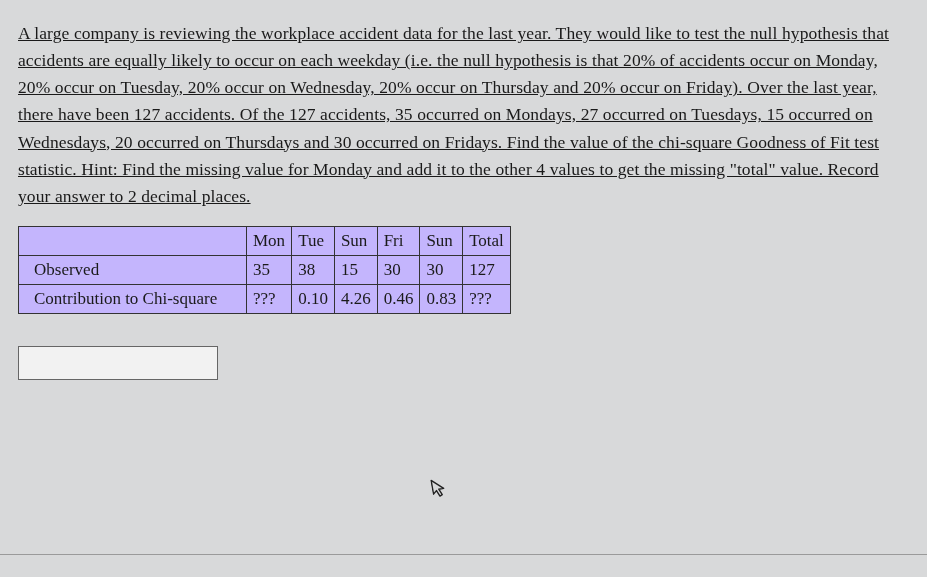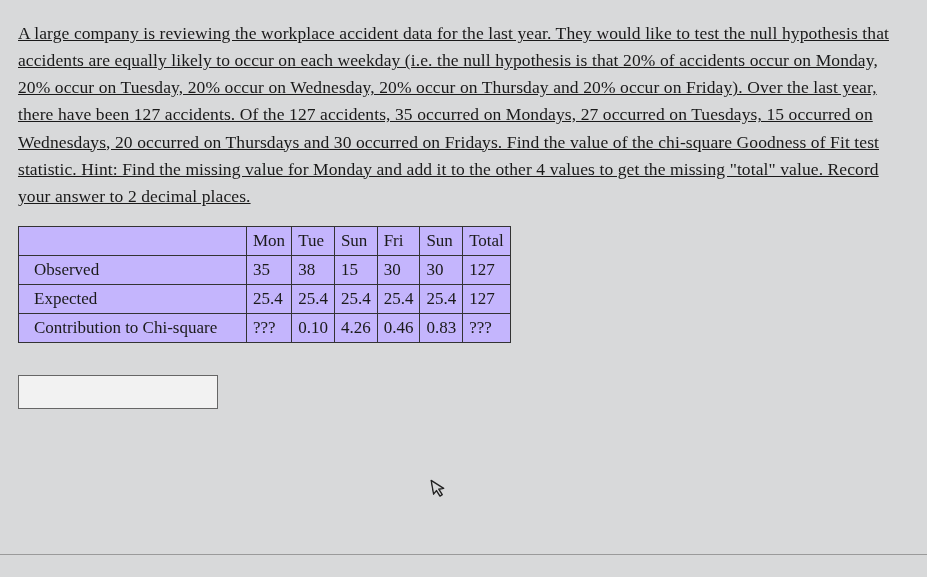--- a/index.html
+++ b/index.html
@@ -89,29 +89,20 @@
   <tr>
     <td class="row-label">Observed</td>
     <td>35</td>
     <td>38</td>
     <td>15</td>
     <td>30</td>
     <td>30</td>
     <td>127</td>
   </tr>
   <tr>
-    <td class="row-label">Expected</td>
-    <td>25.4</td>
-    <td>25.4</td>
-    <td>25.4</td>
-    <td>25.4</td>
-    <td>25.4</td>
-    <td>127</td>
-  </tr>
-  <tr>
     <td class="row-label">Contribution to Chi-square</td>
     <td>???</td>
     <td>0.10</td>
     <td>4.26</td>
     <td>0.46</td>
     <td>0.83</td>
     <td>???</td>
   </tr>
 </tbody>
   </table>

